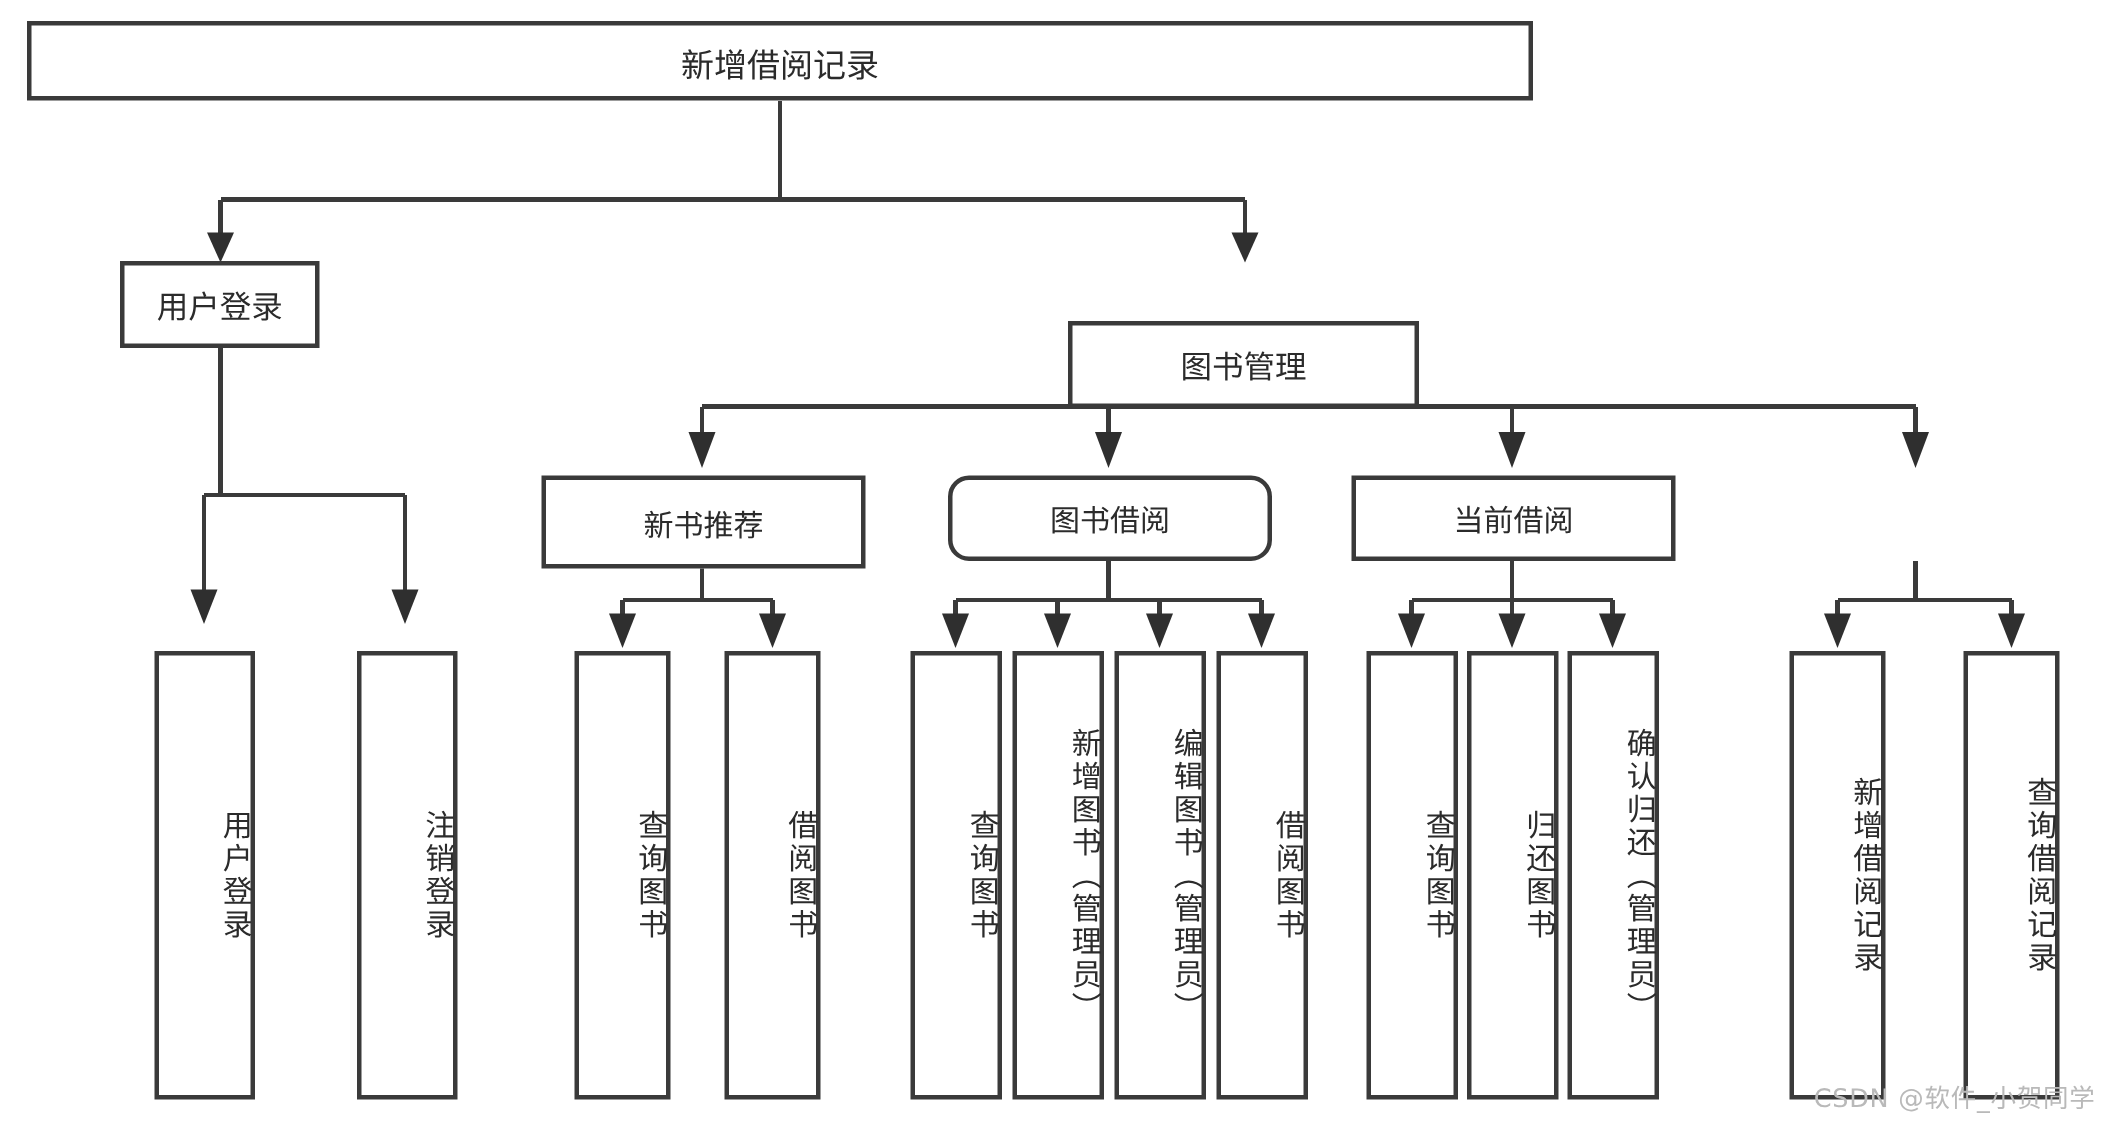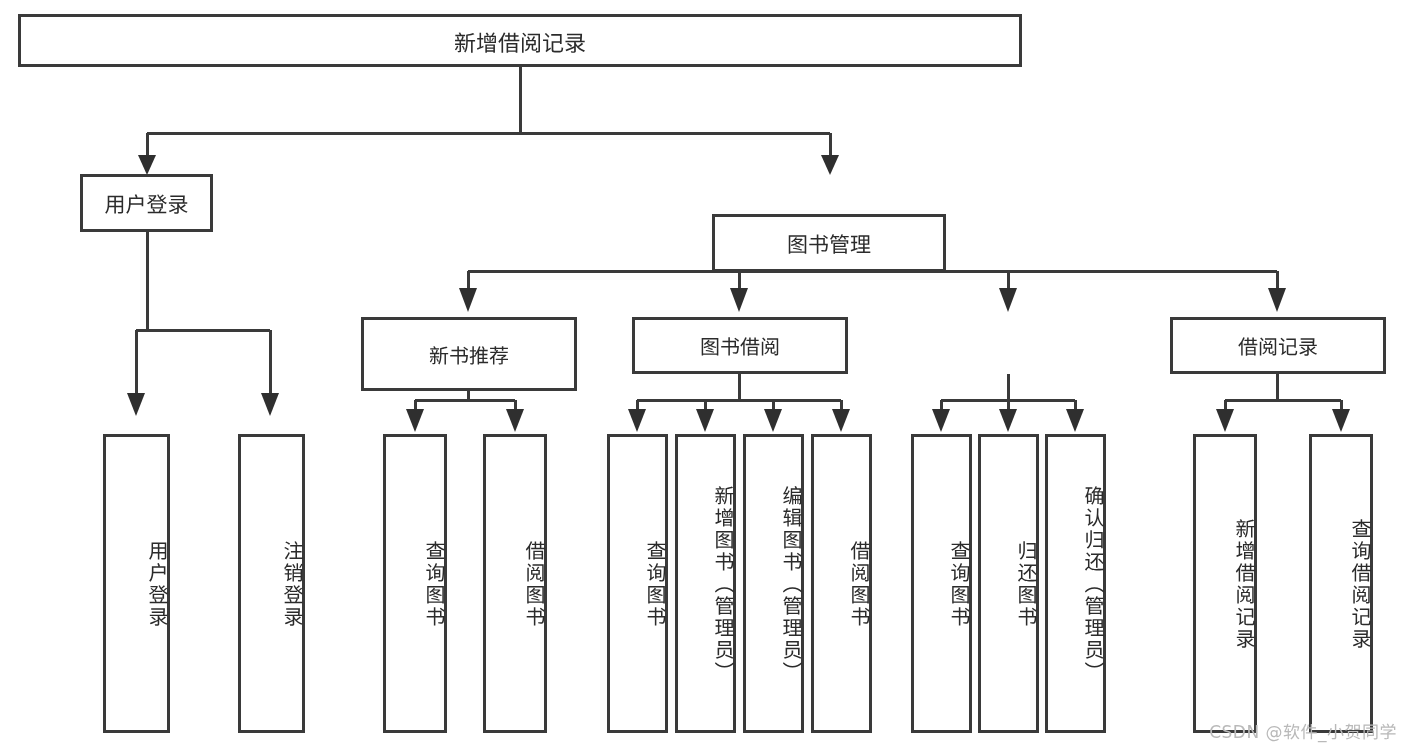--- a/index.html
+++ b/index.html
@@ -161,32 +161,32 @@
   </div>
 
   <div class="node level2" style="left:80px; top:174px; width:133px; height:58px;">
     <span class="label">用户登录</span>
   </div>
 
   <div class="node level2" style="left:712px; top:174px; width:234px; height:58px;margin-top:40px;">
     <span class="label">图书管理</span>
   </div>
 
-  <div class="node level3" style="left:361px; top:317px; width:216px; height:74px;">
+  <div class="node level3" style="left:361px; top:317px; width:216px; height:62px;">
     <span class="label">新书推荐</span>
   </div>
 
-  <div class="node level3" style="left:632px; top:317px; width:216px; height:57px;">
+  <div class="node level3" style="left:632px; top:317px; width:216px; height:57px;border-radius:14px;">
     <span class="label">图书借阅</span>
   </div>
 
-
-  <div class="node level3" style="left:1170px; top:317px; width:216px; height:57px;">
-    <span class="label">借阅记录</span>
-  </div>
+  <div class="node level3" style="left:901px; top:317px; width:216px; height:57px;">
+    <span class="label">当前借阅</span>
+  </div>
+
 
   <div class="node leaf" style="left:103px; top:434px; width:67px; height:299px;">
     <span class="label">用户登录</span>
   </div>
 
   <div class="node leaf" style="left:238px; top:434px; width:67px; height:299px;">
     <span class="label">注销登录</span>
   </div>
 
   <div class="node leaf" style="left:383px; top:434px; width:64px; height:299px;">

